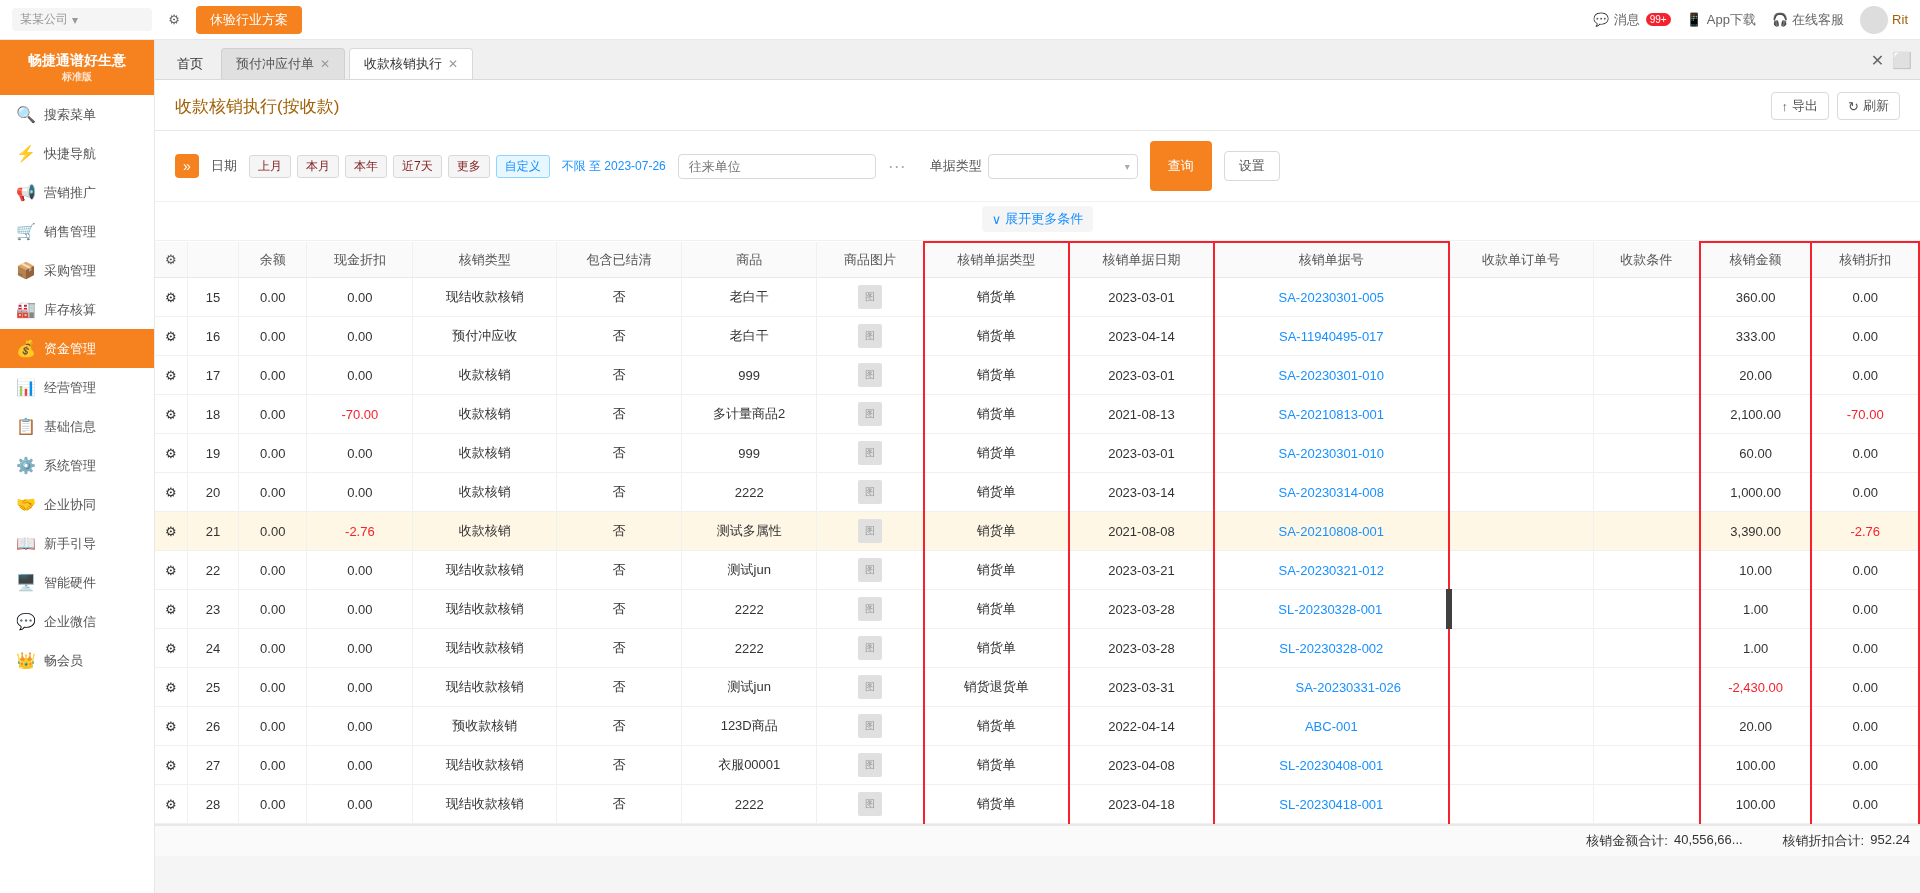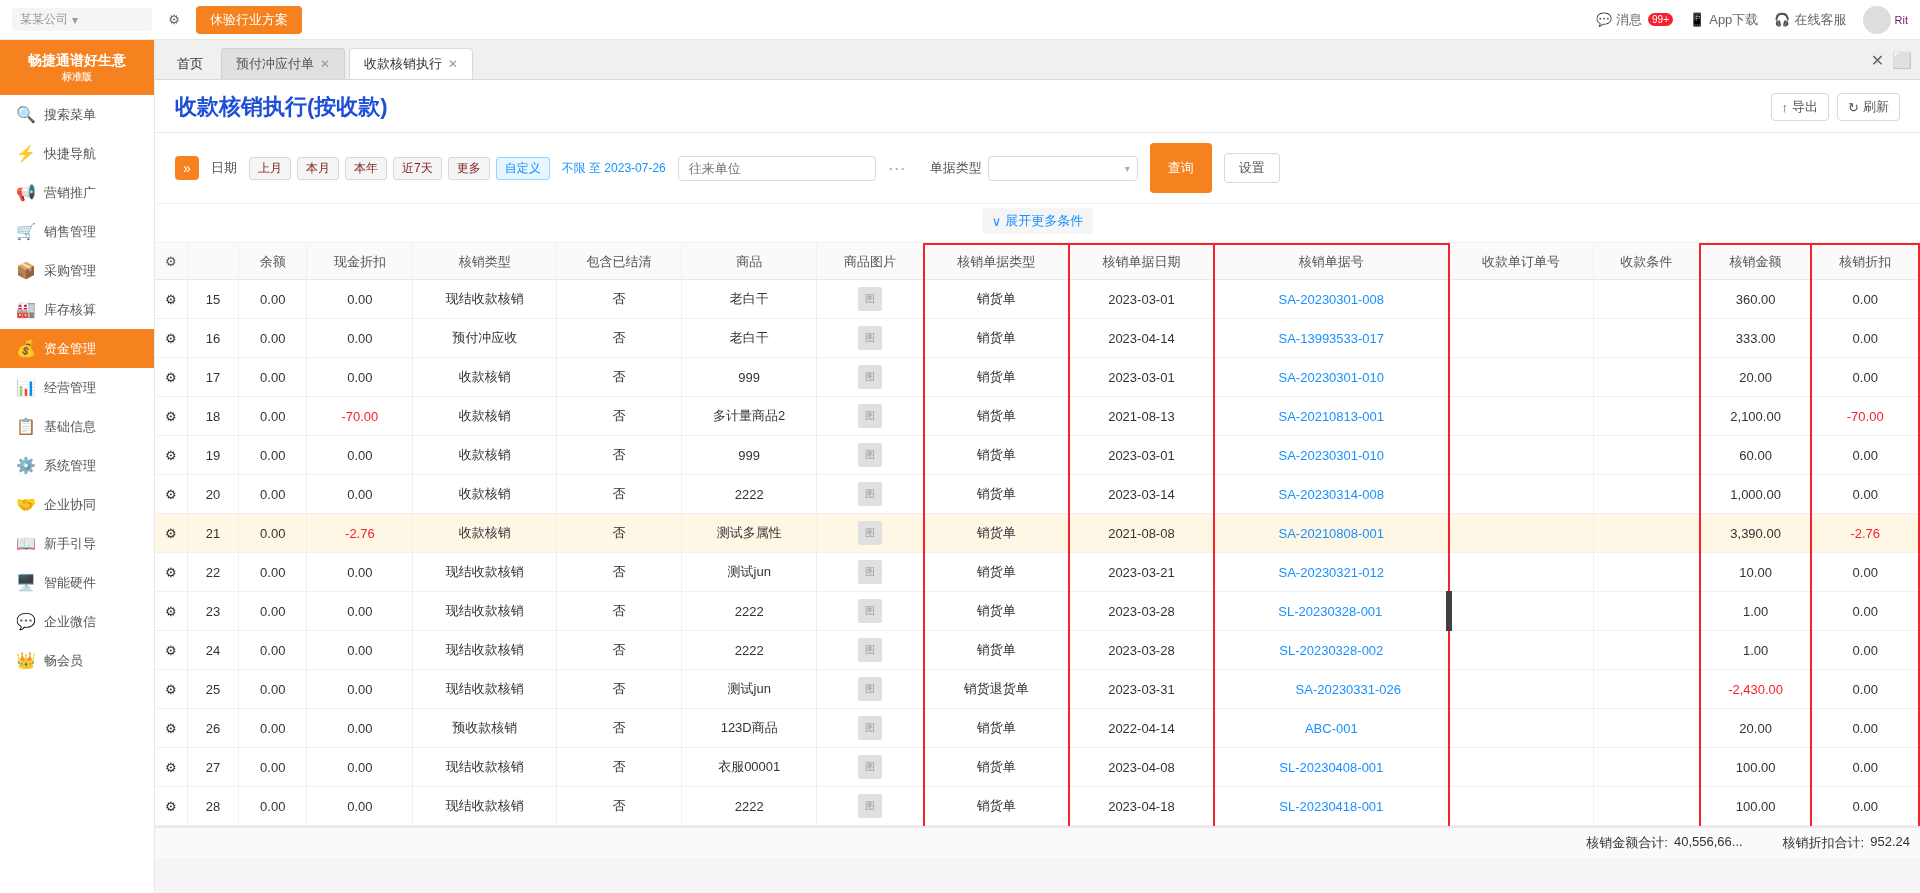--- a/index.html
+++ b/index.html
@@ -66,21 +66,21 @@
     .top-right-item {
       display: flex; align-items: center; gap: 4px; cursor: pointer;
     }
     .user-avatar {
       width: 28px; height: 28px;
       border-radius: 50%;
       background: #ddd;
       display: flex; align-items: center; justify-content: center;
       font-size: 12px; color: #999;
     }
-    .rit-label { color: #701a75; font-size: 11px; }
+    .rit-label { color: #a16207; font-size: 13px; }
 
     
     .layout { display: flex; height: calc(893px - 40px); }
 
     
     .sidebar {
       width: 155px;
       background: #fff;
       border-right: 1px solid #e8e8e8;
       display: flex;
@@ -149,21 +149,21 @@
     .content-area { flex: 1; background: #f5f5f5; overflow-y: auto; padding: 0; }
 
     .page-header {
       background: #fff;
       padding: 12px 20px 0;
       display: flex;
       align-items: center;
       justify-content: space-between;
       border-bottom: 1px solid #e8e8e8;
     }
-    .page-title { font-size: 22px; font-weight: bold; color: #1d4ed8; padding-bottom: 10px; }
+    .page-title { font-size: 17px; font-weight: normal; color: #a16207; padding-bottom: 10px; }
     .page-header-actions { display: flex; gap: 8px; padding-bottom: 10px; }
     .header-btn {
       display: flex; align-items: center; gap: 4px;
       border: 1px solid #d9d9d9;
       background: #fff;
       padding: 4px 10px;
       border-radius: 4px;
       cursor: pointer;
       font-size: 13px; color: #555;
     }
@@ -512,40 +512,40 @@
       <td>0.00</td>
       <td class="">0.00</td>
       <td>现结收款核销</td>
       <td>否</td>
       <td>老白干</td>
       <td style="text-align:center">
         <div style="width:24px;height:24px;background:#e0e0e0;border-radius:2px;display:inline-flex;align-items:center;justify-content:center;font-size:10px;color:#999">图</div>
       </td>
       <td style="border-left:2px solid #f5222d;border-right:2px solid #f5222d;">销货单</td>
       <td style="border-right:2px solid #f5222d;">2023-03-01</td>
-      <td style="border-right:2px solid #f5222d;"><span class="link-text">SA-20230301-008</span></td>
+      <td style="border-right:2px solid #f5222d;"><span class="link-text">SA-20230301-005</span></td>
       <td></td>
       <td></td>
       <td style="border-left:2px solid #f5222d;border-right:2px solid #f5222d;" class="">360.00</td>
       <td style="border-right:2px solid #f5222d;" class="">0.00</td>
     </tr>
               <tr>
       <td style="width:32px">⚙</td>
       <td>16</td>
       <td>0.00</td>
       <td class="">0.00</td>
       <td>预付冲应收</td>
       <td>否</td>
       <td>老白干</td>
       <td style="text-align:center">
         <div style="width:24px;height:24px;background:#e0e0e0;border-radius:2px;display:inline-flex;align-items:center;justify-content:center;font-size:10px;color:#999">图</div>
       </td>
       <td style="border-left:2px solid #f5222d;border-right:2px solid #f5222d;">销货单</td>
       <td style="border-right:2px solid #f5222d;">2023-04-14</td>
-      <td style="border-right:2px solid #f5222d;"><span class="link-text">SA-13993533-017</span></td>
+      <td style="border-right:2px solid #f5222d;"><span class="link-text">SA-11940495-017</span></td>
       <td></td>
       <td></td>
       <td style="border-left:2px solid #f5222d;border-right:2px solid #f5222d;" class="">333.00</td>
       <td style="border-right:2px solid #f5222d;" class="">0.00</td>
     </tr>
               <tr>
       <td style="width:32px">⚙</td>
       <td>17</td>
       <td>0.00</td>
       <td class="">0.00</td>

